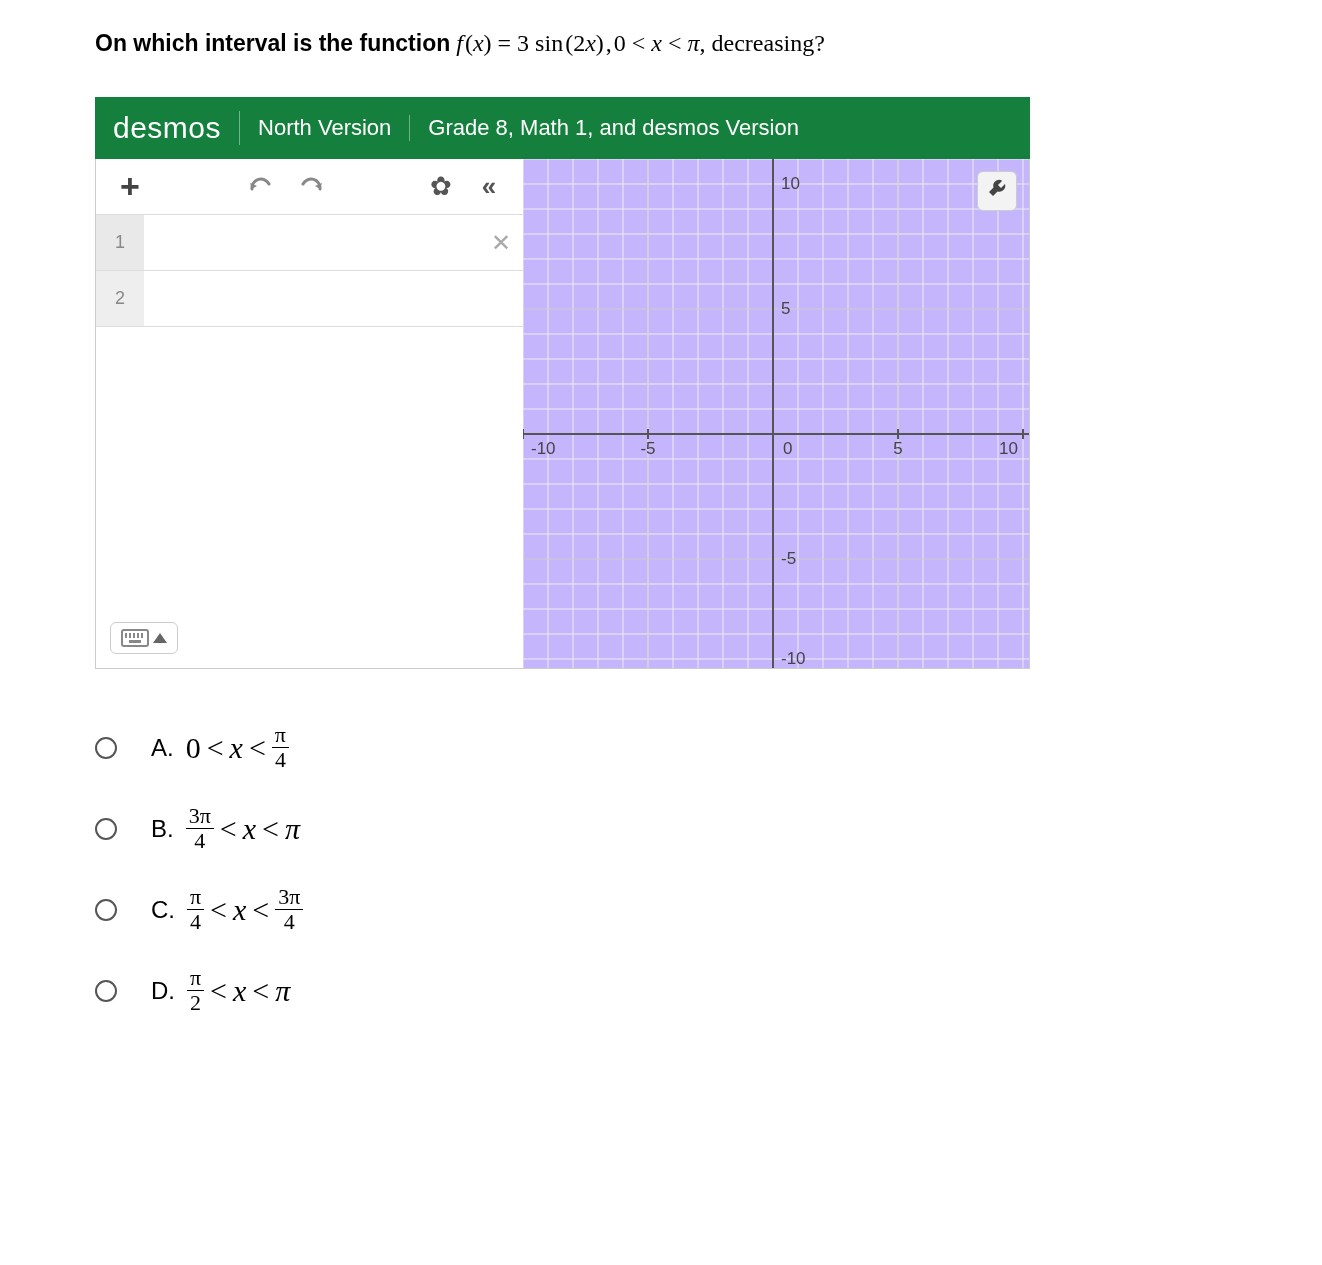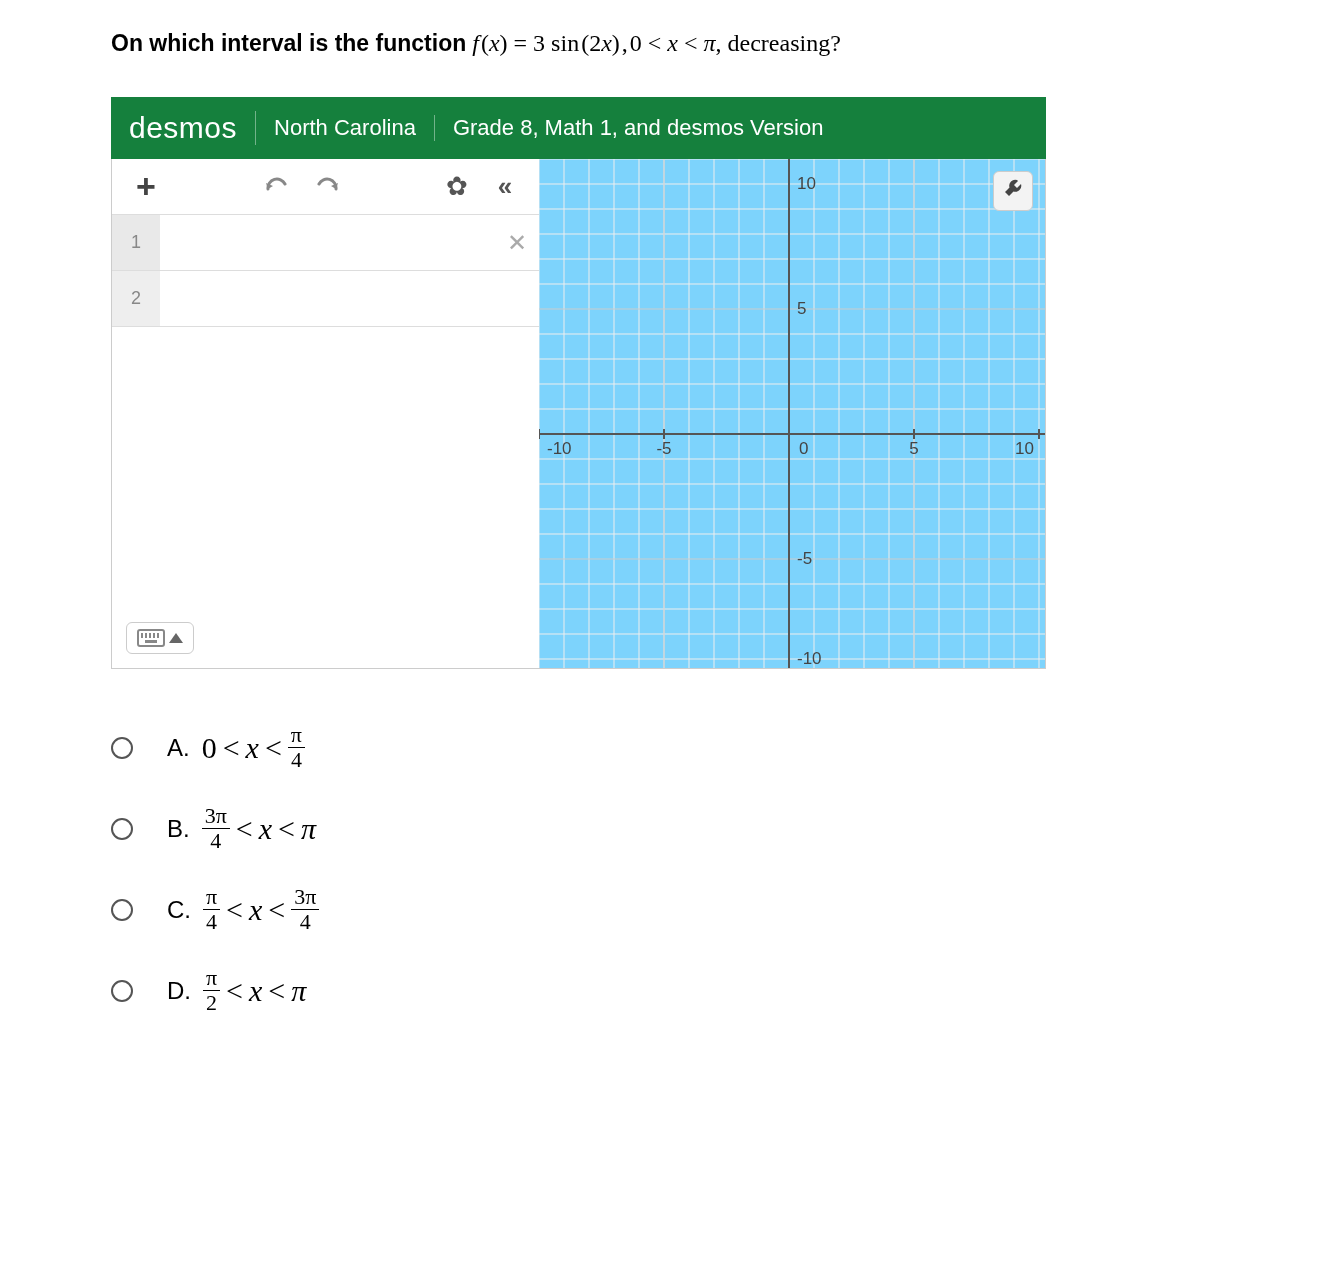--- a/index.html
+++ b/index.html
@@ -6,21 +6,20 @@
   body {
     font-family: Arial, Helvetica, sans-serif;
     background: #fff;
     width: 1322px;
     height: 1265px;
     padding: 0;
     position: relative;
   }
   .page {
     padding: 30px 0 0 95px;
-    margin-left: 16px;
   }
   .question {
     font-size: 23px;
     margin-bottom: 40px;
     display: flex;
     align-items: center;
     flex-wrap: nowrap;
   }
   .question .bold { font-weight: bold; }
   .question .math {
@@ -155,21 +154,21 @@
     background:#888;
   }
   .arrow-up {
     width: 0; height: 0;
     border-left: 7px solid transparent;
     border-right: 7px solid transparent;
     border-bottom: 10px solid #666;
   }
   .graph-panel {
     flex: 1;
-    background: #7dd3fc;
+    background: #c4b5fd;
     position: relative;
     overflow: hidden;
   }
   .wrench {
     position: absolute;
     top: 12px;
     right: 12px;
     width: 40px;
     height: 40px;
     background: #f3f3f3;
@@ -235,21 +234,21 @@
 
   <div class="question">
     <span class="bold">On which interval is the function </span>
     <span class="math">
       <span class="mathit">f</span> (<span class="mathit">x</span>) = 3&nbsp;sin (2<span class="mathit">x</span>) , 0 &lt; <span class="mathit">x</span> &lt; <span class="mathit">π</span>,&nbsp;decreasing?
     </span>
   </div>
 
   <div class="green-bar">
     <div class="brand">desmos</div>
-    <div class="state">North Carolina</div>
+    <div class="state">North Version</div>
     <div class="grade">Grade 8, Math 1, and desmos Version</div>
   </div>
 
   <div class="desmos-body">
     <div class="left-panel">
       <div class="toolbar">
         <div class="tb-btn tb-plus">+</div>
         <div class="tb-spacer"></div>
         <div class="tb-btn">
           <svg width="26" height="20" viewBox="0 0 26 20">

